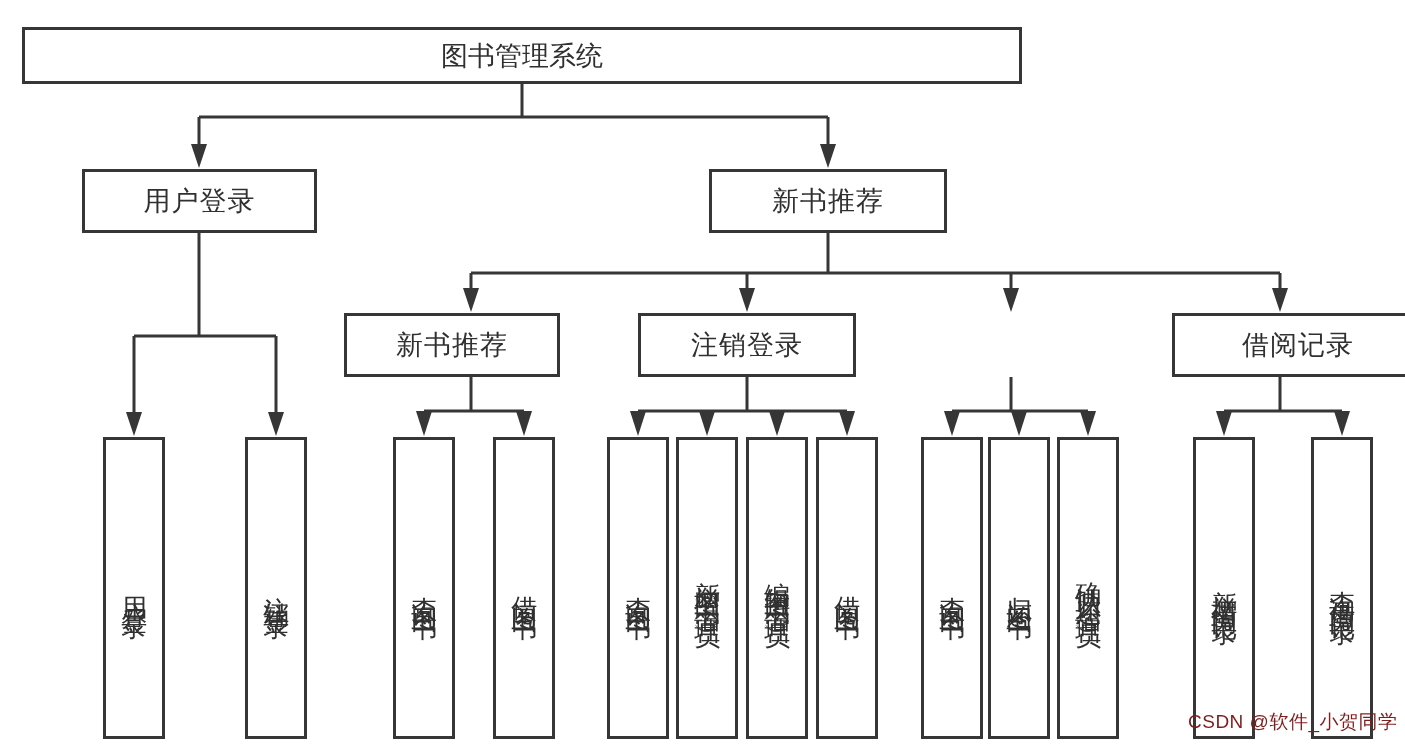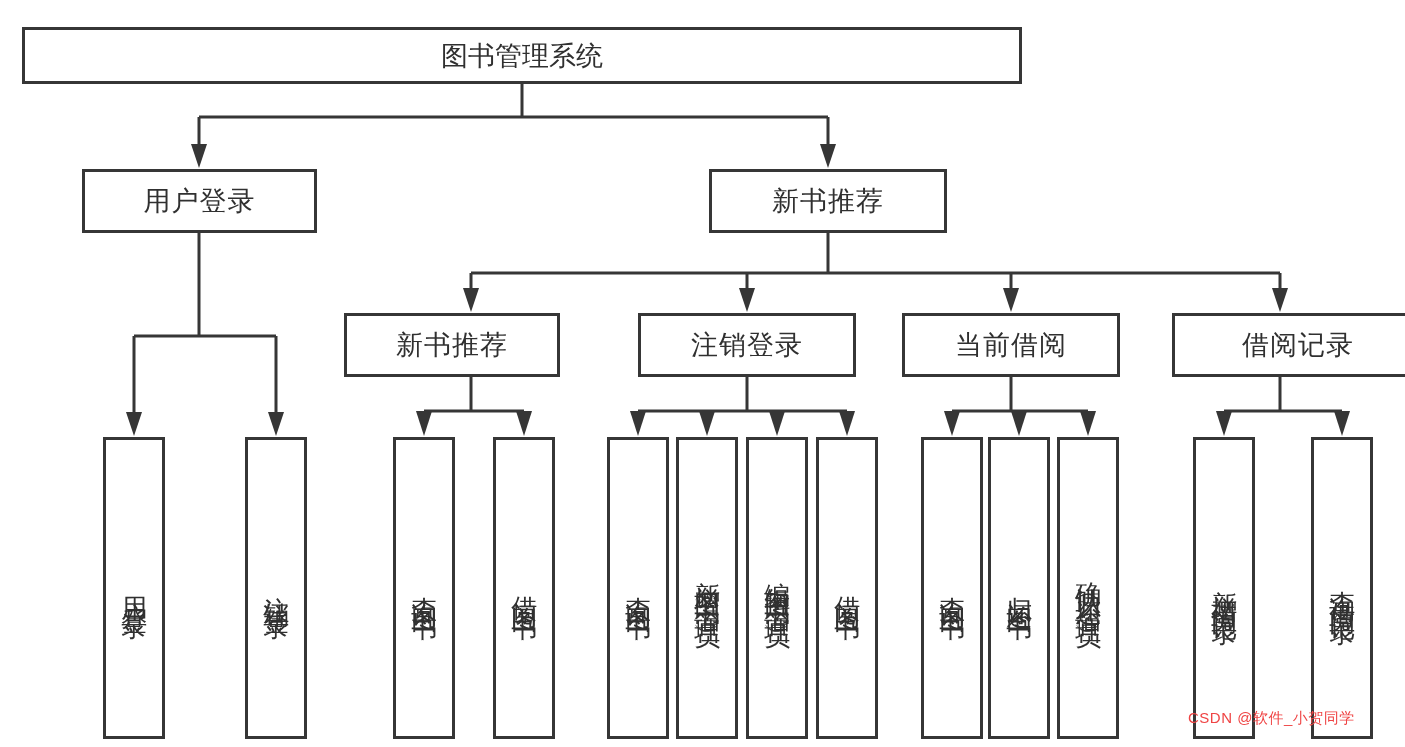--- a/index.html
+++ b/index.html
@@ -27,22 +27,22 @@
     top: 437px; height: 302px; width: 62px;
     writing-mode: vertical-rl;
     text-orientation: mixed;
     font-size: 26px;
     letter-spacing: 6px;
     line-height: 1.05;
   }
   .watermark {
     position: absolute;
     left: 1188px; top: 709px;
-    font-size: 15px;
-    color: #ef4444;
+    font-size: 19px;
+    color: #7f1d1d;
     white-space: nowrap;
     letter-spacing: 0.5px;
   }
 </style>
 </head>
 <body>
 
 <div class="stage">
 
   <svg class="connectors" width="1405" height="747" viewBox="0 0 1405 747">
@@ -99,21 +99,20 @@
     </g>
   </svg>
 
   <div class="node rootbox">图书管理系统</div>
 
   <div class="node hbox" style="left:82px; top:169px; width:235px;">用户登录</div>
   <div class="node hbox" style="left:709px; top:169px; width:238px;">新书推荐</div>
 
   <div class="node hbox" style="left:344px; top:313px; width:216px;">新书推荐</div>
   <div class="node hbox" style="left:638px; top:313px; width:218px;">注销登录</div>
-  <div class="node hbox" style="left:902px; top:313px; width:218px;">当前借阅</div>
   <div class="node hbox" style="left:1172px; top:313px; width:252px;">借阅记录</div>
 
   <div class="node vbox" style="left:103px;">用户登录</div>
   <div class="node vbox" style="left:245px;">注销登录</div>
   <div class="node vbox" style="left:393px;">查询图书</div>
   <div class="node vbox" style="left:493px;">借阅图书</div>
   <div class="node vbox" style="left:607px;">查询图书</div>
   <div class="node vbox" style="left:676px;">新增图书（管理员）</div>
   <div class="node vbox" style="left:746px;">编辑图书（管理员）</div>
   <div class="node vbox" style="left:816px;">借阅图书</div>

